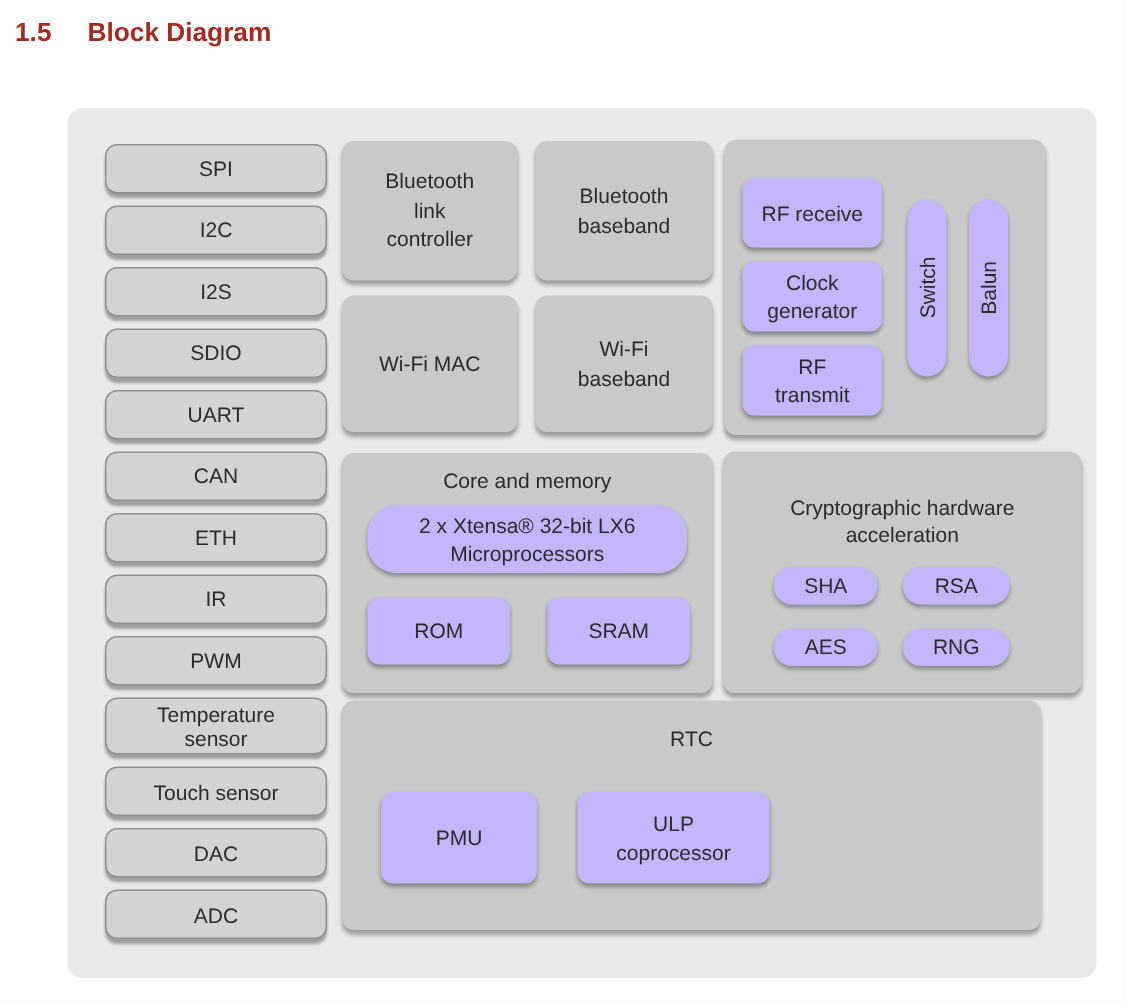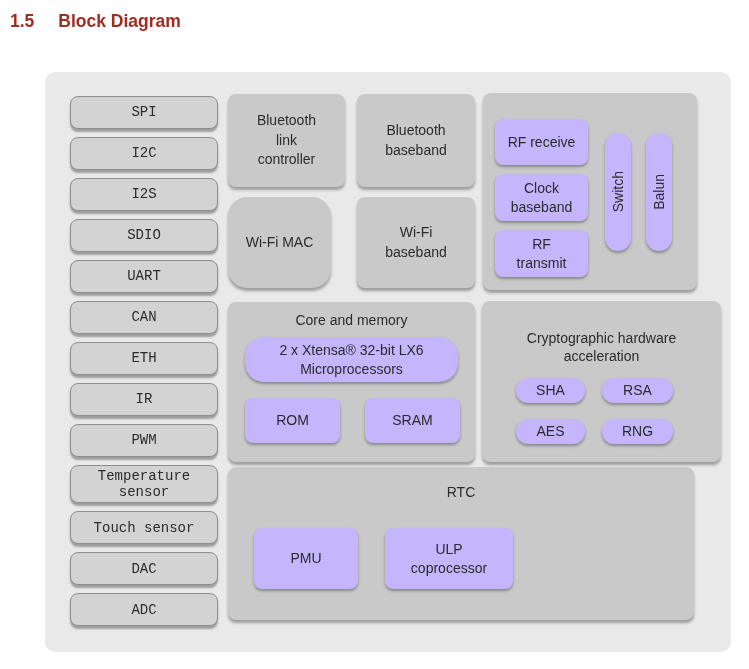--- a/index.html
+++ b/index.html
@@ -7,36 +7,36 @@
   .page { position:relative; width:749px; height:669px; background:#ffffff; overflow:hidden; }
 
   .heading { position:absolute; left:10px; top:11px; display:flex; gap:24px;
              font-size:17.5px; font-weight:bold; color:#a22c21; }
 
   .canvas { position:absolute; left:45px; top:72px; width:686px; height:580px;
             background:#e9e9e9; border-radius:10px; }
 
   
   .periph-col { position:absolute; left:25px; top:24px; width:148px;
-                display:flex; flex-direction:column; gap:8px;font-family:Liberation Mono, monospace; }
+                display:flex; flex-direction:column; gap:8px; }
   .pill { min-height:33px; background:#d3d3d3; border:1px solid #8f8f8f; border-radius:8px;
           box-shadow:0 3px 2px rgba(0,0,0,.32);
           display:flex; align-items:center; justify-content:center; text-align:center;
           font-size:14px; line-height:1.15; color:#2b2b2b; padding:2px 6px; }
   .pill.two-line { padding:2px 22px; }
 
   
   .gray { position:absolute; background:#c9c9c9; border-radius:8px;
           box-shadow:0 3px 3px rgba(0,0,0,.33); color:#2b2b2b; }
   .gray-label { display:flex; align-items:center; justify-content:center;
                 text-align:center; font-size:14px; line-height:1.4; }
 
   .blc  { left:183px; top:22px;  width:117px; height:93px; padding:0 24px; }
   .bb   { left:312px; top:22px;  width:118px; height:93px; padding:0 18px; }
-  .wmac { left:183px; top:125px; width:103px; height:91px;border-radius:19px; }
+  .wmac { left:183px; top:125px; width:117px; height:91px; }
   .wbb  { left:312px; top:125px; width:118px; height:91px; padding:0 18px; }
 
   .section-title { position:absolute; left:0; right:0; text-align:center;
                    font-size:14px; line-height:1.3; color:#2b2b2b; }
 
   
   .white { position:absolute; background:#c4b5fd; border-radius:8px;
            box-shadow:0 2px 3px rgba(0,0,0,.33);
            display:flex; align-items:center; justify-content:center; text-align:center;
            font-size:14px; line-height:1.35; color:#2b2b2b; }
@@ -102,21 +102,21 @@
       <div class="pill">ADC</div>
     </div>
 
     <div class="gray gray-label blc">Bluetooth link controller</div>
     <div class="gray gray-label bb">Bluetooth baseband</div>
     <div class="gray gray-label wmac">Wi-Fi MAC</div>
     <div class="gray gray-label wbb">Wi-Fi baseband</div>
 
     <div class="gray rf-section">
       <div class="white rf-receive">RF receive</div>
-      <div class="white clock-gen">Clock baseband</div>
+      <div class="white clock-gen">Clock generator</div>
       <div class="white rf-transmit">RF transmit</div>
       <div class="white vpill switch">
         <span class="vtext">Switch</span>
       </div>
       <div class="white vpill balun">
         <span class="vtext">Balun</span>
       </div>
     </div>
 
     <div class="gray core-section">

